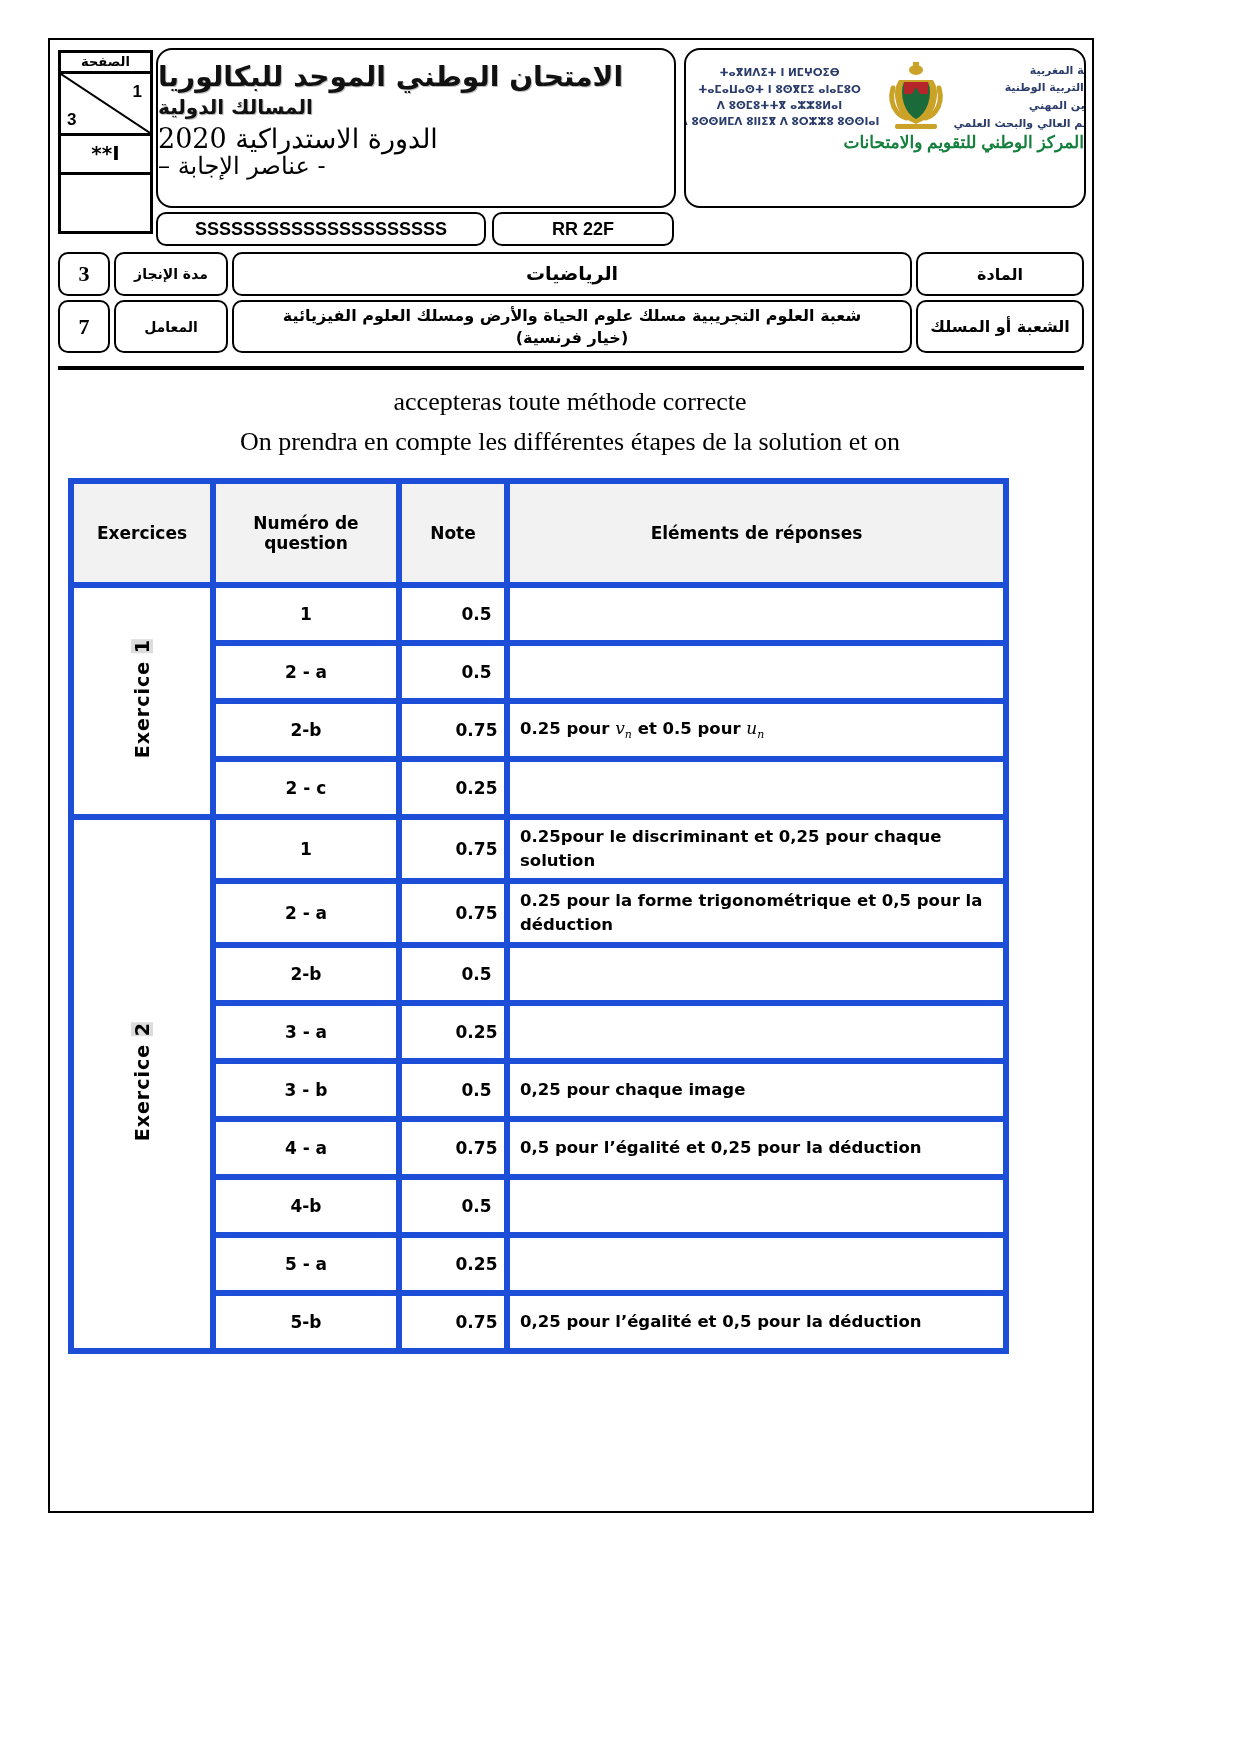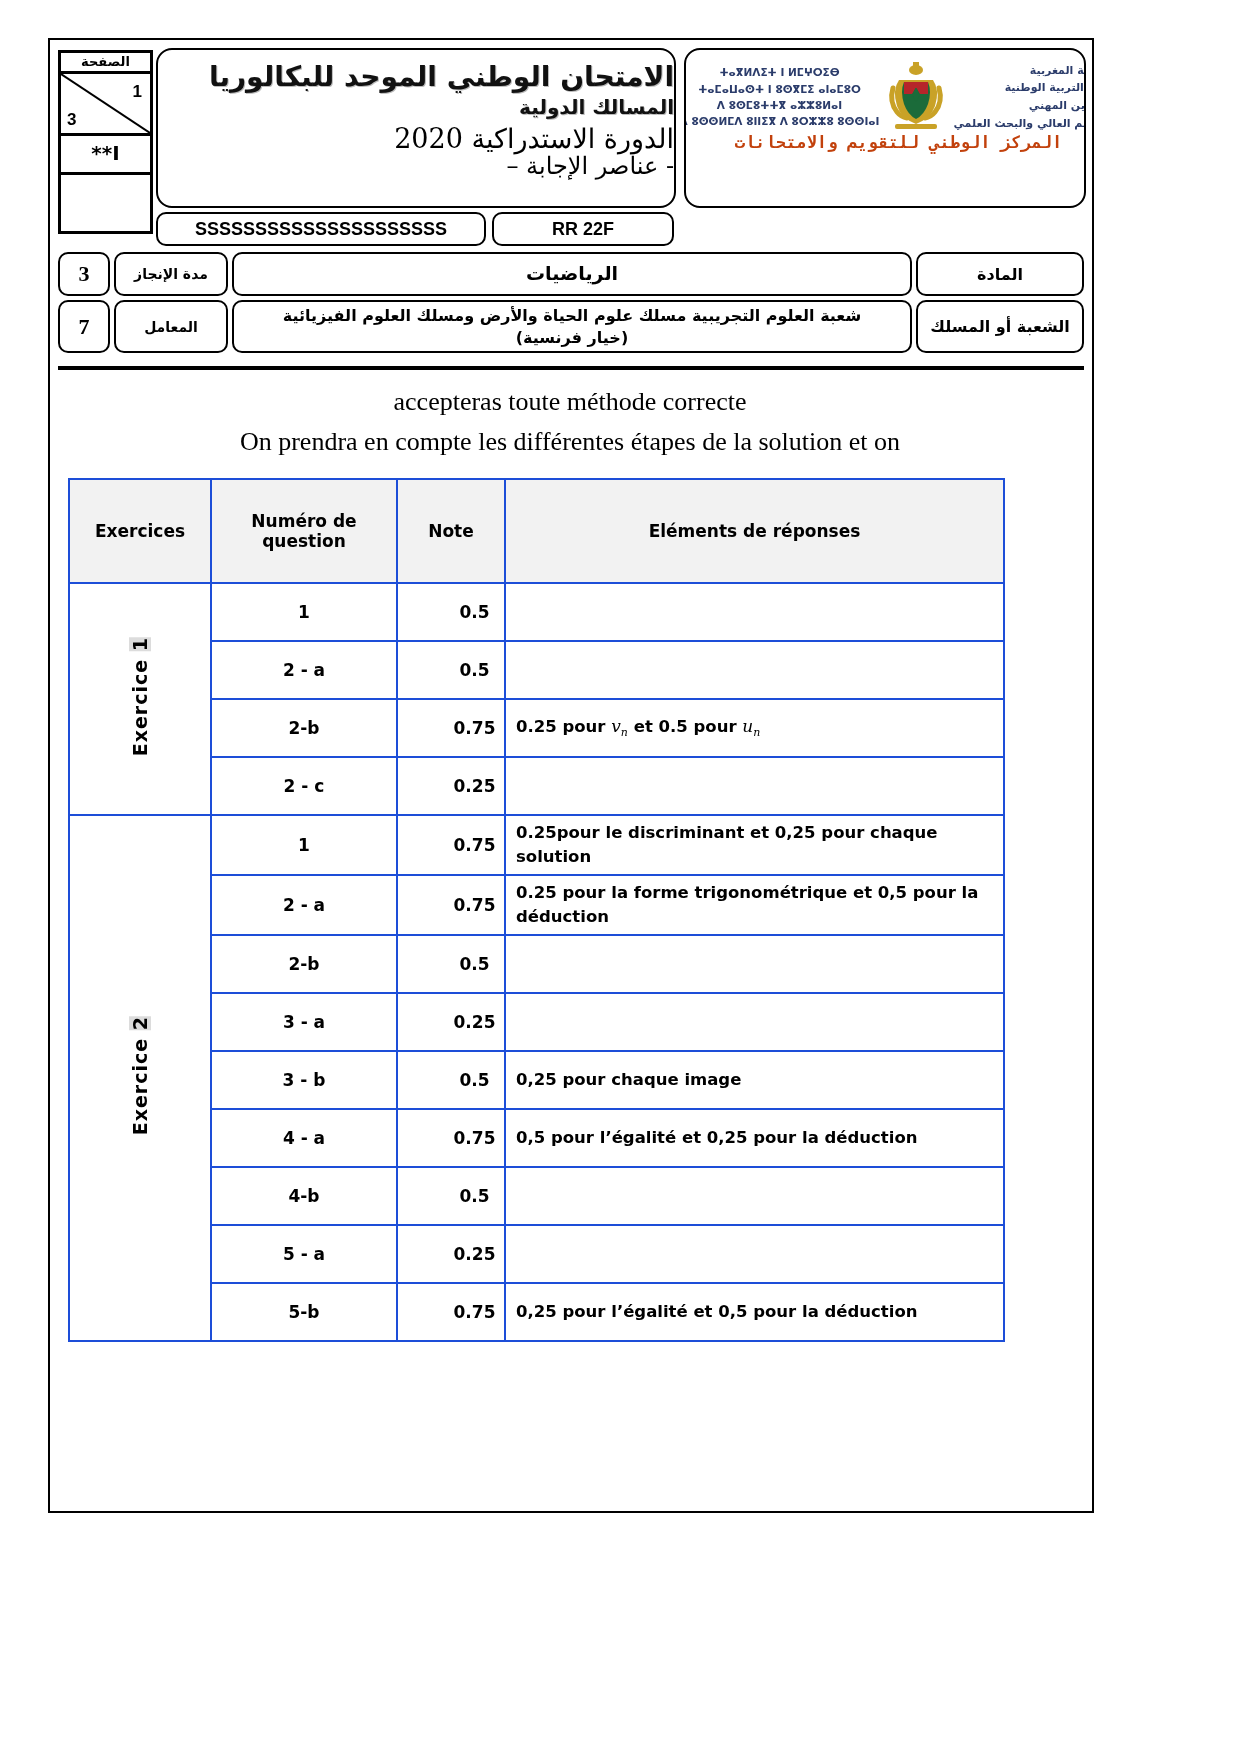--- a/index.html
+++ b/index.html
@@ -68,21 +68,21 @@
   }
   .tl-blank { height:56px; }
 
   
   .hdr-title {
     position:absolute; left:156px; top:48px;
     width:520px; height:160px;
     border:2px solid #000;
     border-radius:16px;
     box-sizing:border-box;
-    text-align:right;
+    text-align:left;
     direction:rtl;
     overflow:hidden;
   }
   .hdr-l1 {
     margin-top:10px;
     font-family:"DejaVu Sans", sans-serif;
     font-size:28px;
     font-weight:bold;
     letter-spacing:1px;
     color:#111;
@@ -135,25 +135,24 @@
     font-family:"DejaVu Sans", sans-serif;
     font-size:11px;
     font-weight:bold;
     color:#2b3c6b;
     line-height:1.6;
     direction:rtl;
     white-space:nowrap;
   }
   .crest { width:62px; height:78px; flex:0 0 auto; }
   .cnee {
-    text-align:center;
-    font-family:Liberation Mono, monospace;
+    font-family:Liberation Sans, sans-serif;
     font-size:17px;
     font-weight:bold;
-    color:#c2410c;
+    color:#15803d;
     direction:rtl;
     margin-top:-4px;
   }
 
   .hdr-codes-left {
     position:absolute; left:156px; top:212px;
     width:330px; height:34px;
     border:2px solid #000; border-radius:10px;
     box-sizing:border-box;
     display:flex; align-items:center; justify-content:center;
@@ -224,21 +223,21 @@
 
   
   table.grid {
     position:absolute; left:68px; top:478px;
     width:935px;
     border-collapse:collapse;
     table-layout:fixed;
     font-family:"DejaVu Sans", sans-serif;
   }
   table.grid td, table.grid th {
-    border:2px solid #1d4ed8;
+    border:6px solid #1d4ed8;
     box-sizing:border-box;
     vertical-align:middle;
   }
   table.grid thead th {
     background:#f2f2f2;
     font-size:17px;
     font-weight:bold;
     height:104px;
     padding:4px 6px;
     text-align:center;

